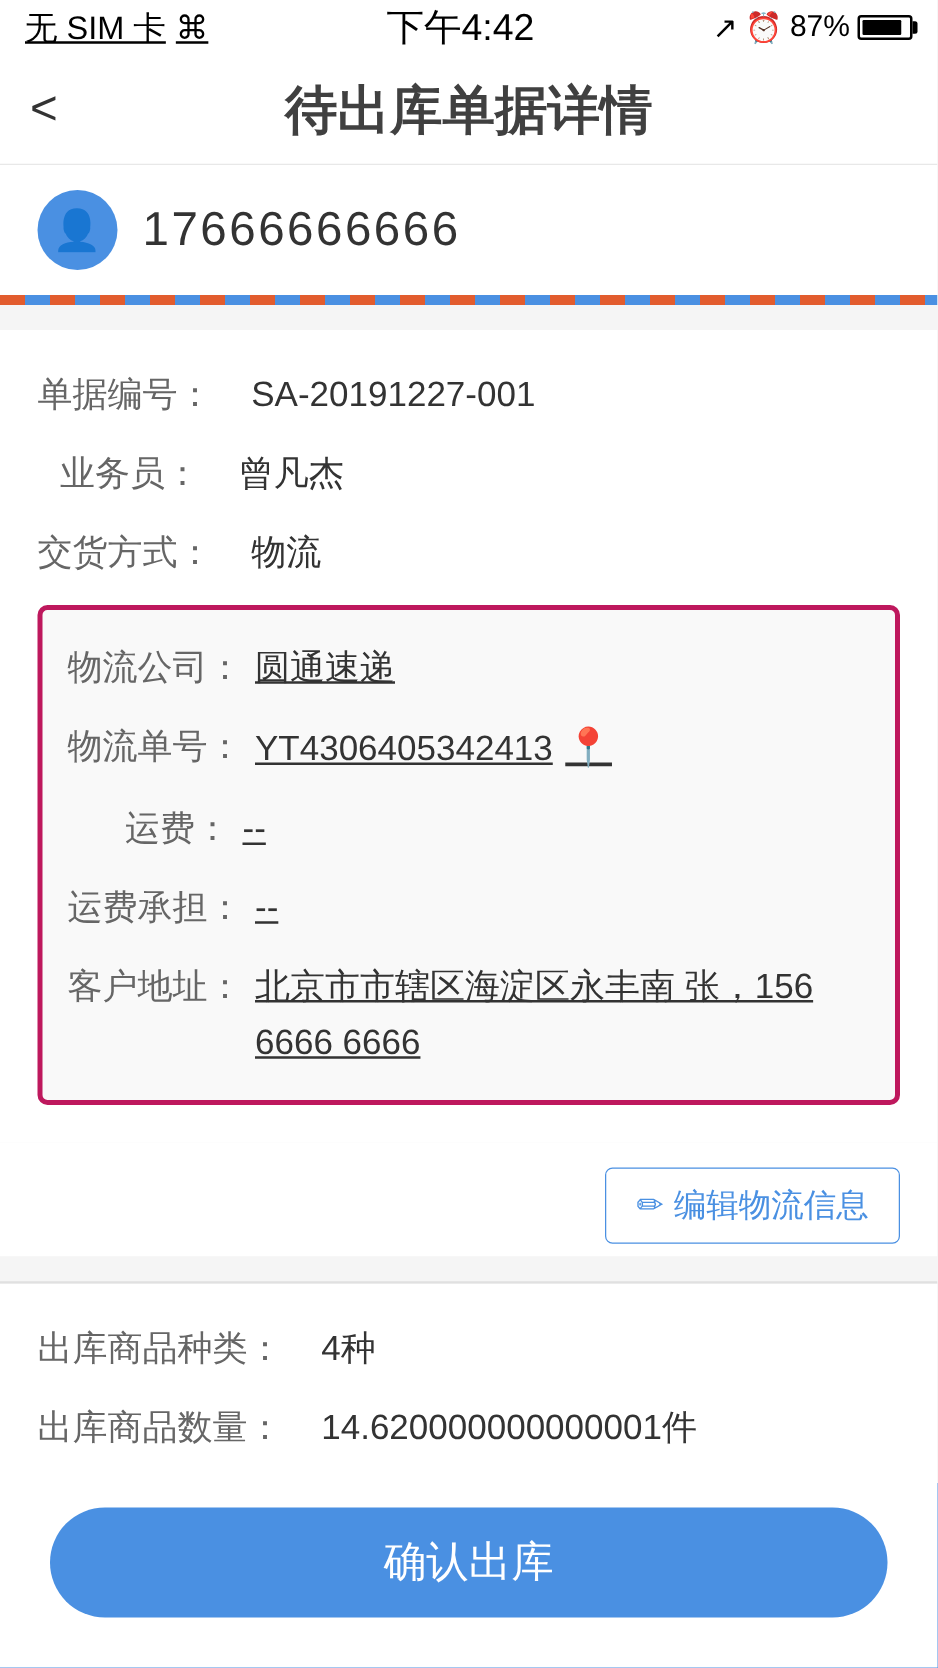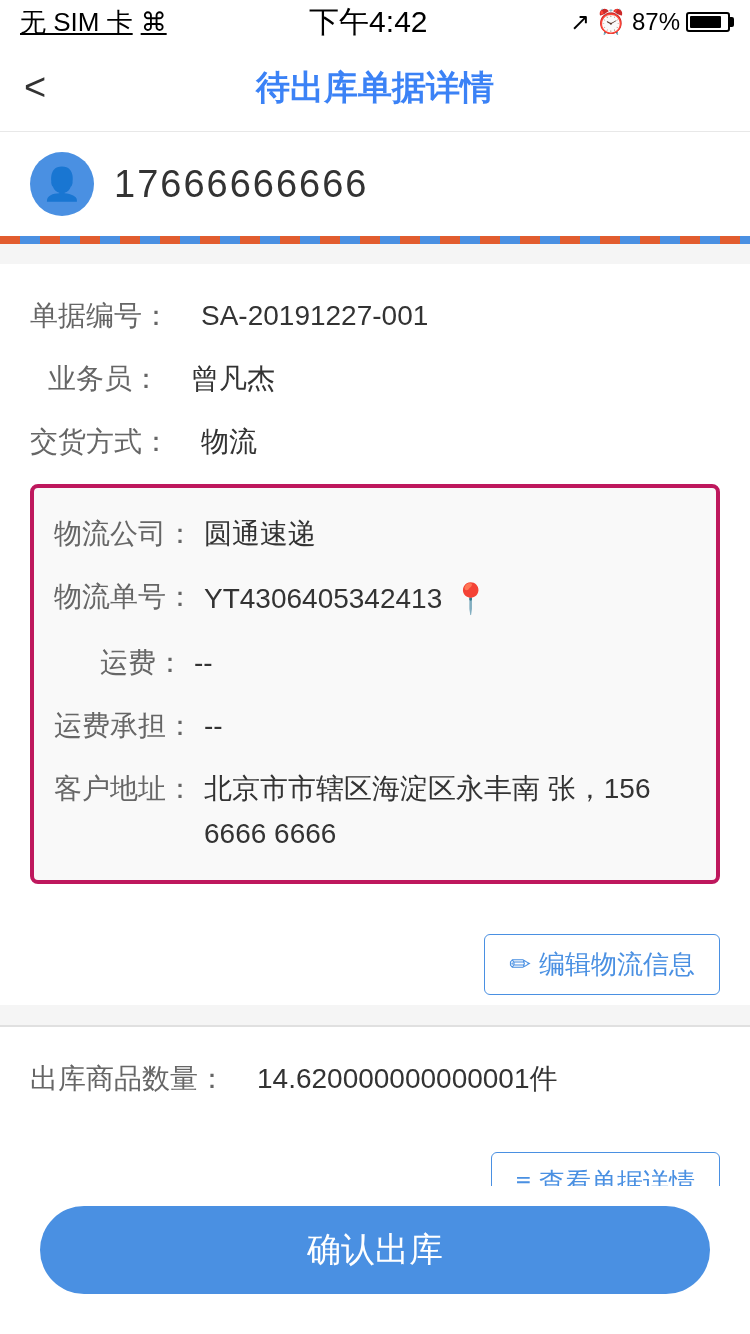--- a/index.html
+++ b/index.html
@@ -67,23 +67,23 @@
       border-bottom: 1px solid #e8e8e8;
     }
     .nav-back {
       position: absolute;
       left: 24px;
       font-size: 38px;
       color: #333;
       cursor: pointer;
     }
     .nav-title {
-      font-size: 34px;
+      font-size: 42px;
       font-weight: 600;
-      color: #3b82f6;
+      color: #404040;
     }
 
     
     .user-header {
       background: #fff;
       padding: 20px 30px;
       display: flex;
       align-items: center;
       gap: 20px;
     }
@@ -170,20 +170,21 @@
       flex-shrink: 0;
     }
     .logistics-value {
       color: #333;
       flex: 1;
       padding-left: 10px;
       display: flex;
       align-items: center;
       gap: 10px;
       flex-wrap: wrap;
+      text-decoration: underline;
     }
     .location-icon {
       color: #4a90e2;
       font-size: 30px;
     }
 
     
     .edit-btn-row {
       display: flex;
       justify-content: flex-end;
@@ -347,20 +348,24 @@
     <button class="edit-btn">
       <span>✏</span>
       <span>编辑物流信息</span>
     </button>
   </div>
 
   <div class="separator"></div>
 
   <div class="product-section">
     <div class="info-row">
+      <span class="info-label">出库商品种类：</span>
+      <span class="info-value">4种</span>
+    </div>
+    <div class="info-row">
       <span class="info-label">出库商品数量：</span>
       <span class="info-value">14.620000000000001件</span>
     </div>
   </div>
 
   <div class="view-btn-row">
     <button class="view-btn">
       <span>≡</span>
       <span>查看单据详情</span>
     </button>

